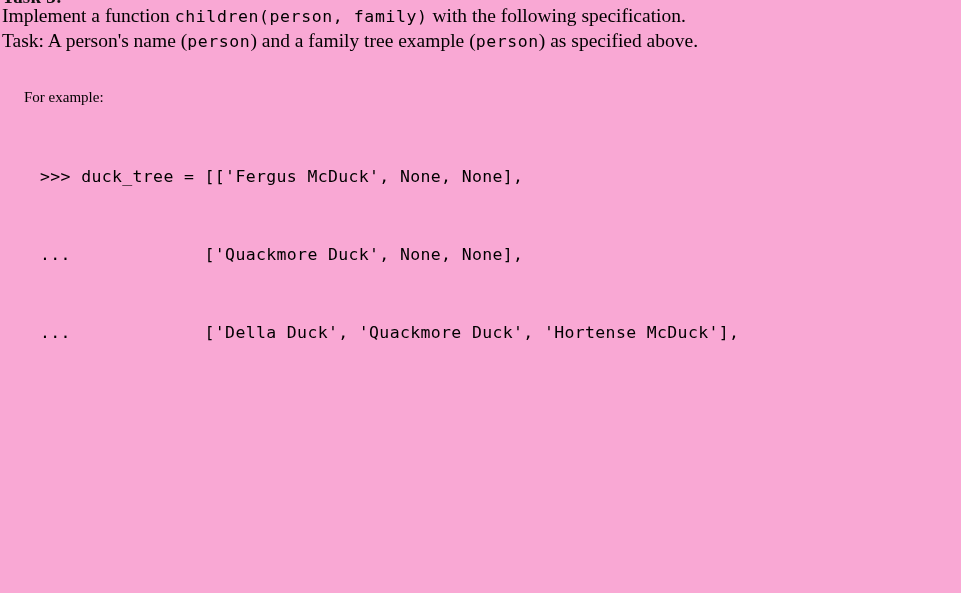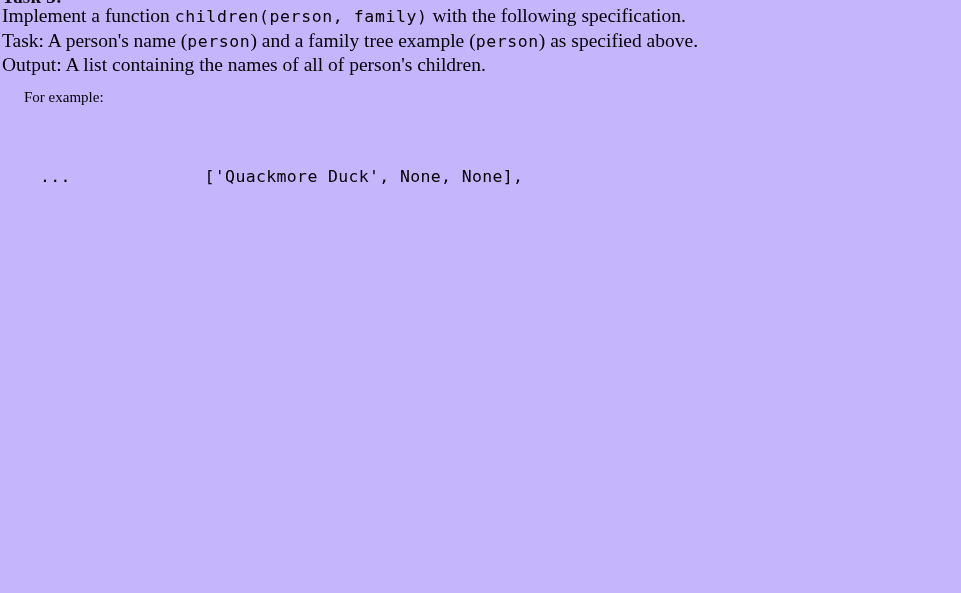--- a/index.html
+++ b/index.html
@@ -14,21 +14,21 @@
     overflow: hidden;
     font-family: "Liberation Serif", "DejaVu Serif", serif;
     color: #000000;
     -webkit-font-smoothing: antialiased;
   }
 
   .page {
     position: relative;
     width: 961px;
     height: 593px;
-    background: #c4b5fd;
+    background: #f9a8d4;
   }
 
   
   .clipped-heading {
     position: absolute;
     left: 2px;
     top: -13px;
     font-family: "Liberation Serif", "DejaVu Serif", serif;
     font-weight: bold;
     font-size: 19px;
@@ -92,28 +92,29 @@
 <div class="page">
 
   <div class="clipped-heading">Task 3:</div>
 
   <div class="prose">
 
     <div class="prose-line"><span>Implement a function </span><span class="mono-inline">children(person, family)</span><span> with the following specification.</span></div>
 
     <div class="prose-line"><span>Task: A person's name (</span><span class="mono-inline">person</span><span>) and a family tree example (</span><span class="mono-inline">person</span><span>) as specified above.</span></div>
 
-    <div class="prose-line">Output: A list containing the names of all of person's children.</div>
 
   </div>
 
   <div class="for-example">For example:</div>
 
   <div class="code-block">
+    <div class="code-line">&gt;&gt;&gt; duck_tree = [['Fergus McDuck', None, None],</div>
     <div class="code-line">...             ['Quackmore Duck', None, None],</div>
+    <div class="code-line">...             ['Della Duck', 'Quackmore Duck', 'Hortense McDuck'],</div>
     
     
     
     
     
     
     
     
     
     

